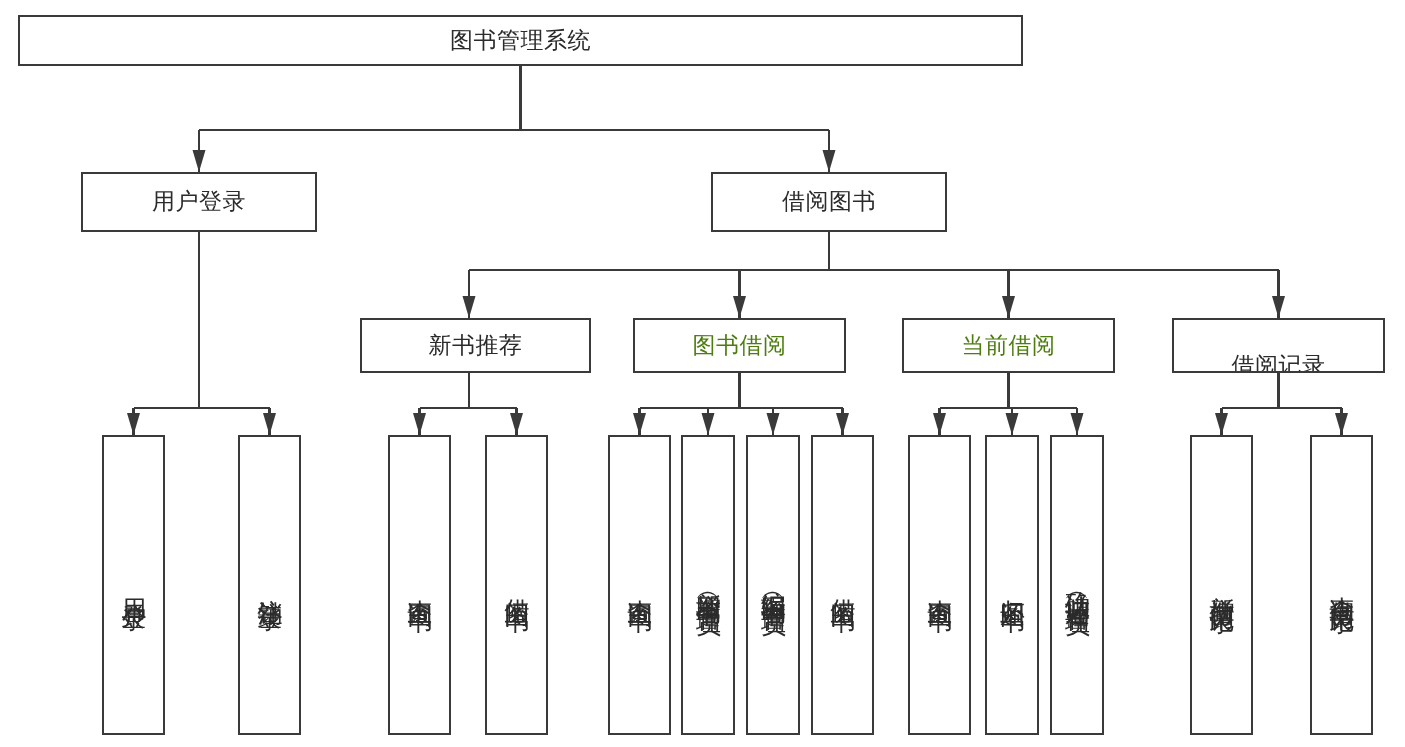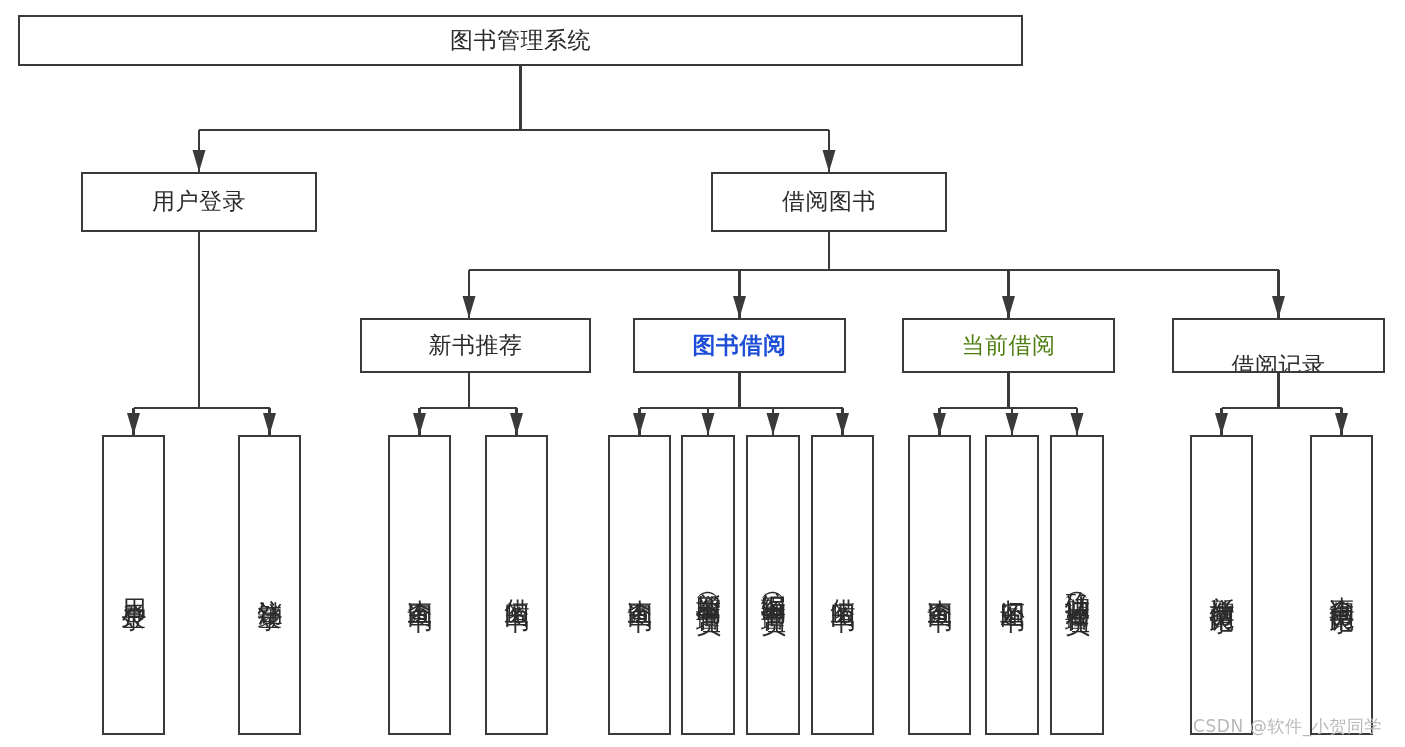--- a/index.html
+++ b/index.html
@@ -132,21 +132,21 @@
       <div class="node horizontal" style="left: 81px; top: 172px; width: 236px; height: 60px; border-color: rgb(58, 58, 58); background: rgb(255, 255, 255);">
         <span class="node-label" style="color: rgb(43, 43, 43);">用户登录</span>
       </div>
       <div class="node horizontal" style="left: 711px; top: 172px; width: 236px; height: 60px; border-color: rgb(58, 58, 58); background: rgb(255, 255, 255);">
         <span class="node-label" style="color: rgb(43, 43, 43);">借阅图书</span>
       </div>
       <div class="node horizontal" style="left: 360px; top: 318px; width: 231px; height: 55px; border-color: rgb(58, 58, 58); background: rgb(255, 255, 255);">
         <span class="node-label" style="color: rgb(43, 43, 43);">新书推荐</span>
       </div>
       <div class="node horizontal" style="left: 633px; top: 318px; width: 213px; height: 55px; border-color: rgb(58, 58, 58); background: rgb(255, 255, 255);">
-        <span class="node-label" style="color: #1d4ed8; font-weight: bold;">图书借阅</span>
+        <span class="node-label" style="color: #4d7c0f;">图书借阅</span>
       </div>
       <div class="node horizontal" style="left: 902px; top: 318px; width: 213px; height: 55px; border-color: rgb(58, 58, 58); background: rgb(255, 255, 255);">
         <span class="node-label" style="color: #4d7c0f;">当前借阅</span>
       </div>
       <div class="node horizontal" style="left: 1172px; top: 318px; width: 213px; height: 55px; border-color: rgb(58, 58, 58); background: rgb(255, 255, 255);">
         <span class="node-label" style="color: rgb(43, 43, 43); margin-top: 40px;">借阅记录</span>
       </div>
       <div class="node vertical" style="left: 102px; top: 435px; width: 63px; height: 300px; border-color: rgb(58, 58, 58); background: rgb(255, 255, 255);">
         <span class="node-label" style="color: rgb(43, 43, 43);">用户登录</span>
       </div>
@@ -180,14 +180,13 @@
       <div class="node vertical" style="left: 1050px; top: 435px; width: 54px; height: 300px; border-color: rgb(58, 58, 58); background: rgb(255, 255, 255);">
         <span class="node-label" style="color: rgb(43, 43, 43);">确认归还（管理员）</span>
       </div>
       <div class="node vertical" style="left: 1190px; top: 435px; width: 63px; height: 300px; border-color: rgb(58, 58, 58); background: rgb(255, 255, 255);">
         <span class="node-label" style="color: rgb(43, 43, 43);">新增借阅记录</span>
       </div>
       <div class="node vertical" style="left: 1310px; top: 435px; width: 63px; height: 300px; border-color: rgb(58, 58, 58); background: rgb(255, 255, 255);">
         <span class="node-label" style="color: rgb(43, 43, 43);">查询借阅记录</span>
       </div>
     </div>
-  <div class="watermark" style="left: 1193px; top: 715px;">CSDN @软件_小贺同学</div>
 </div>
 
 </body></html>

